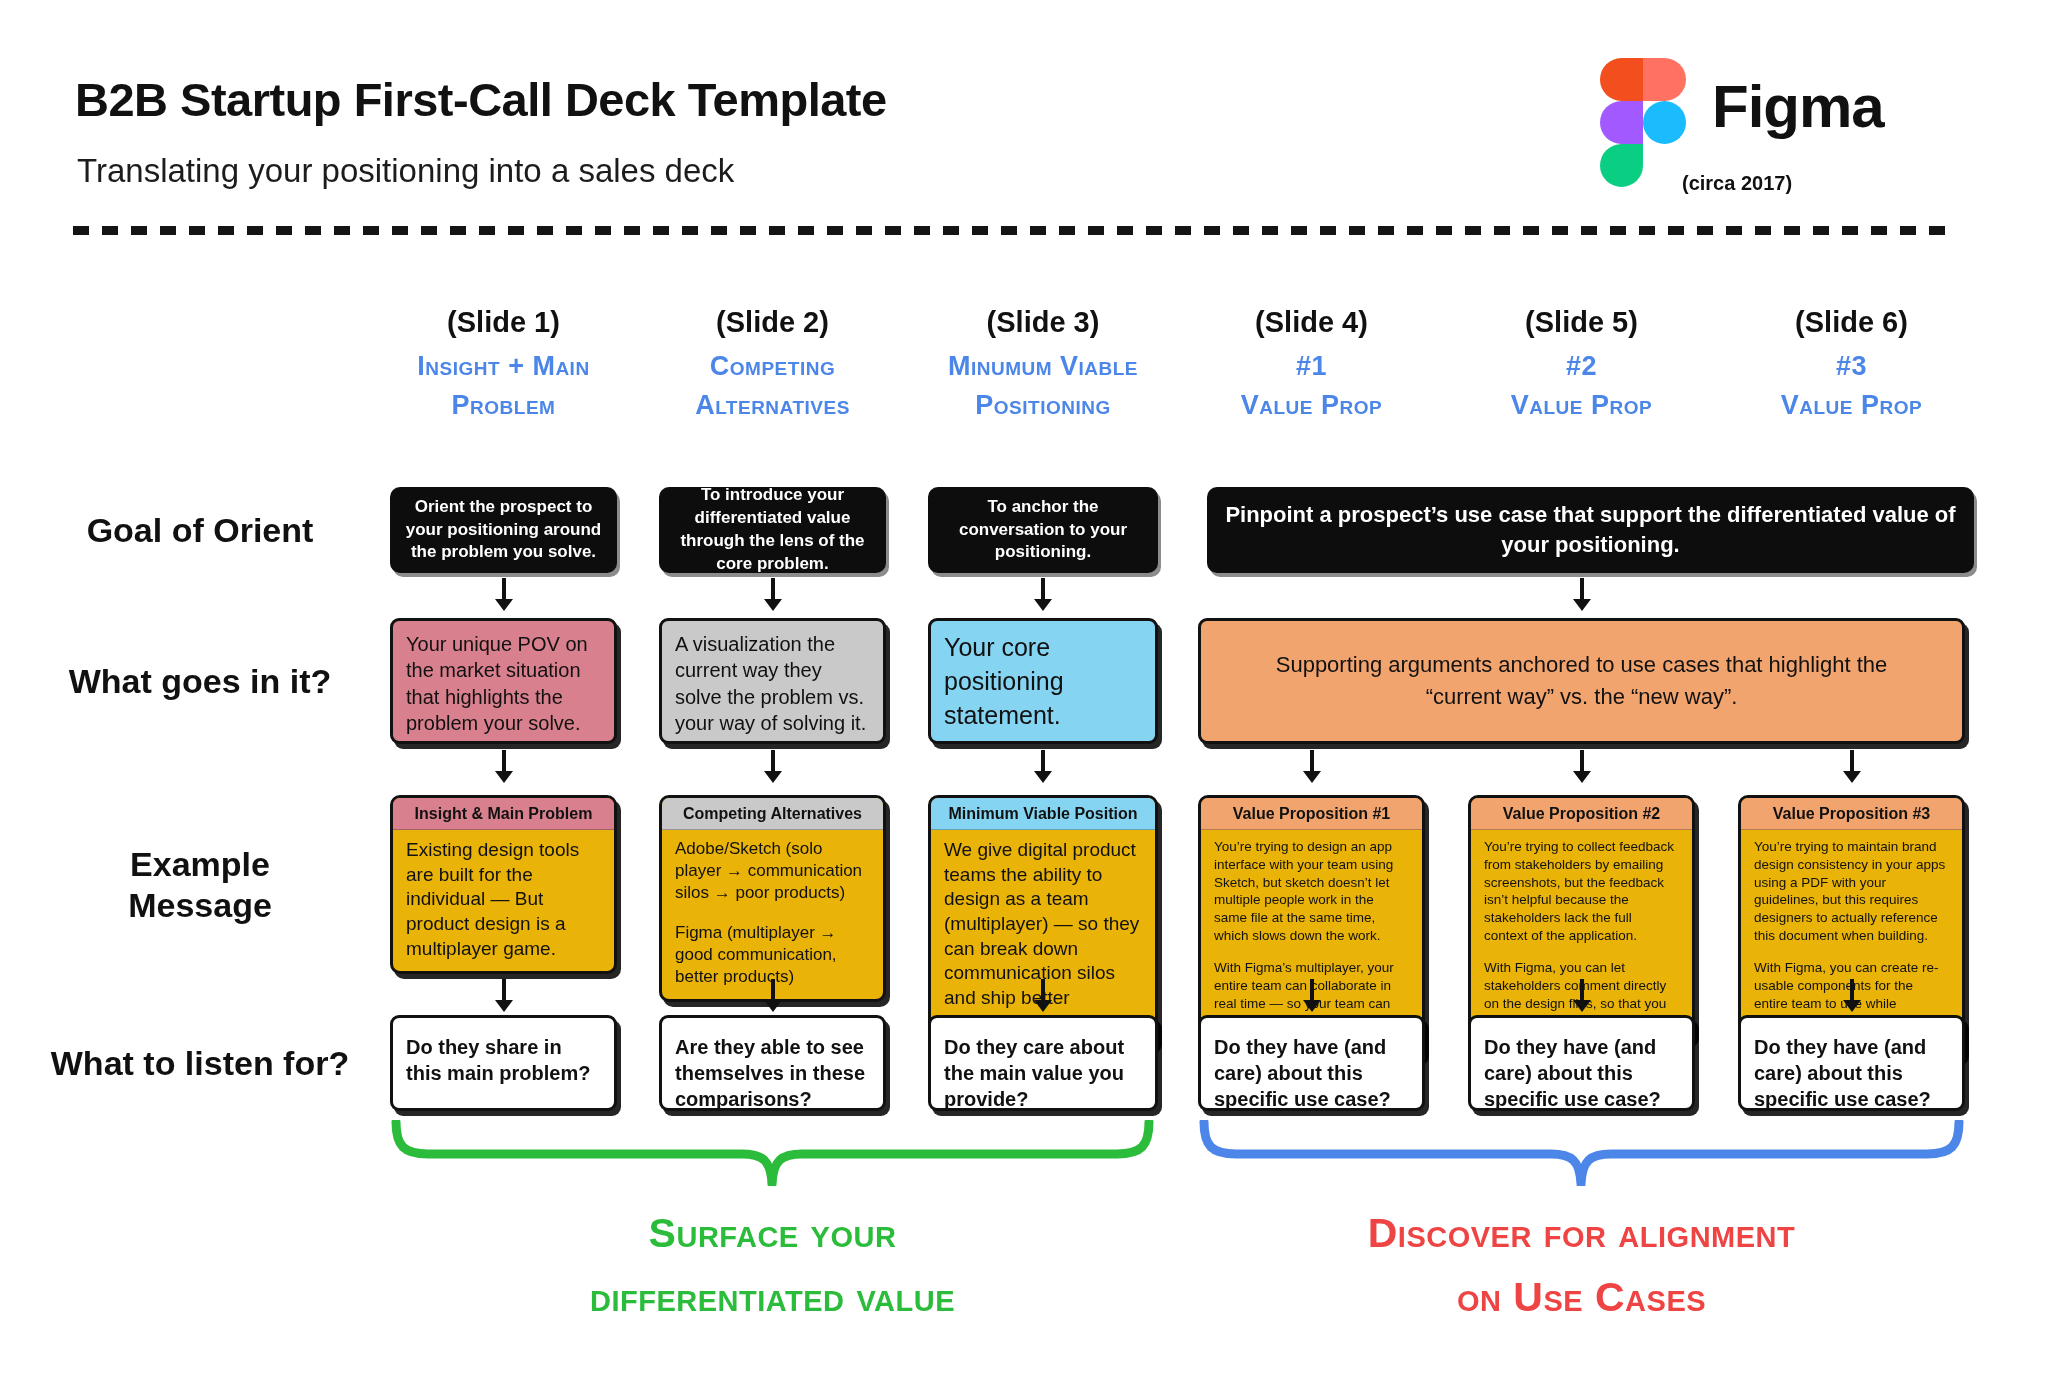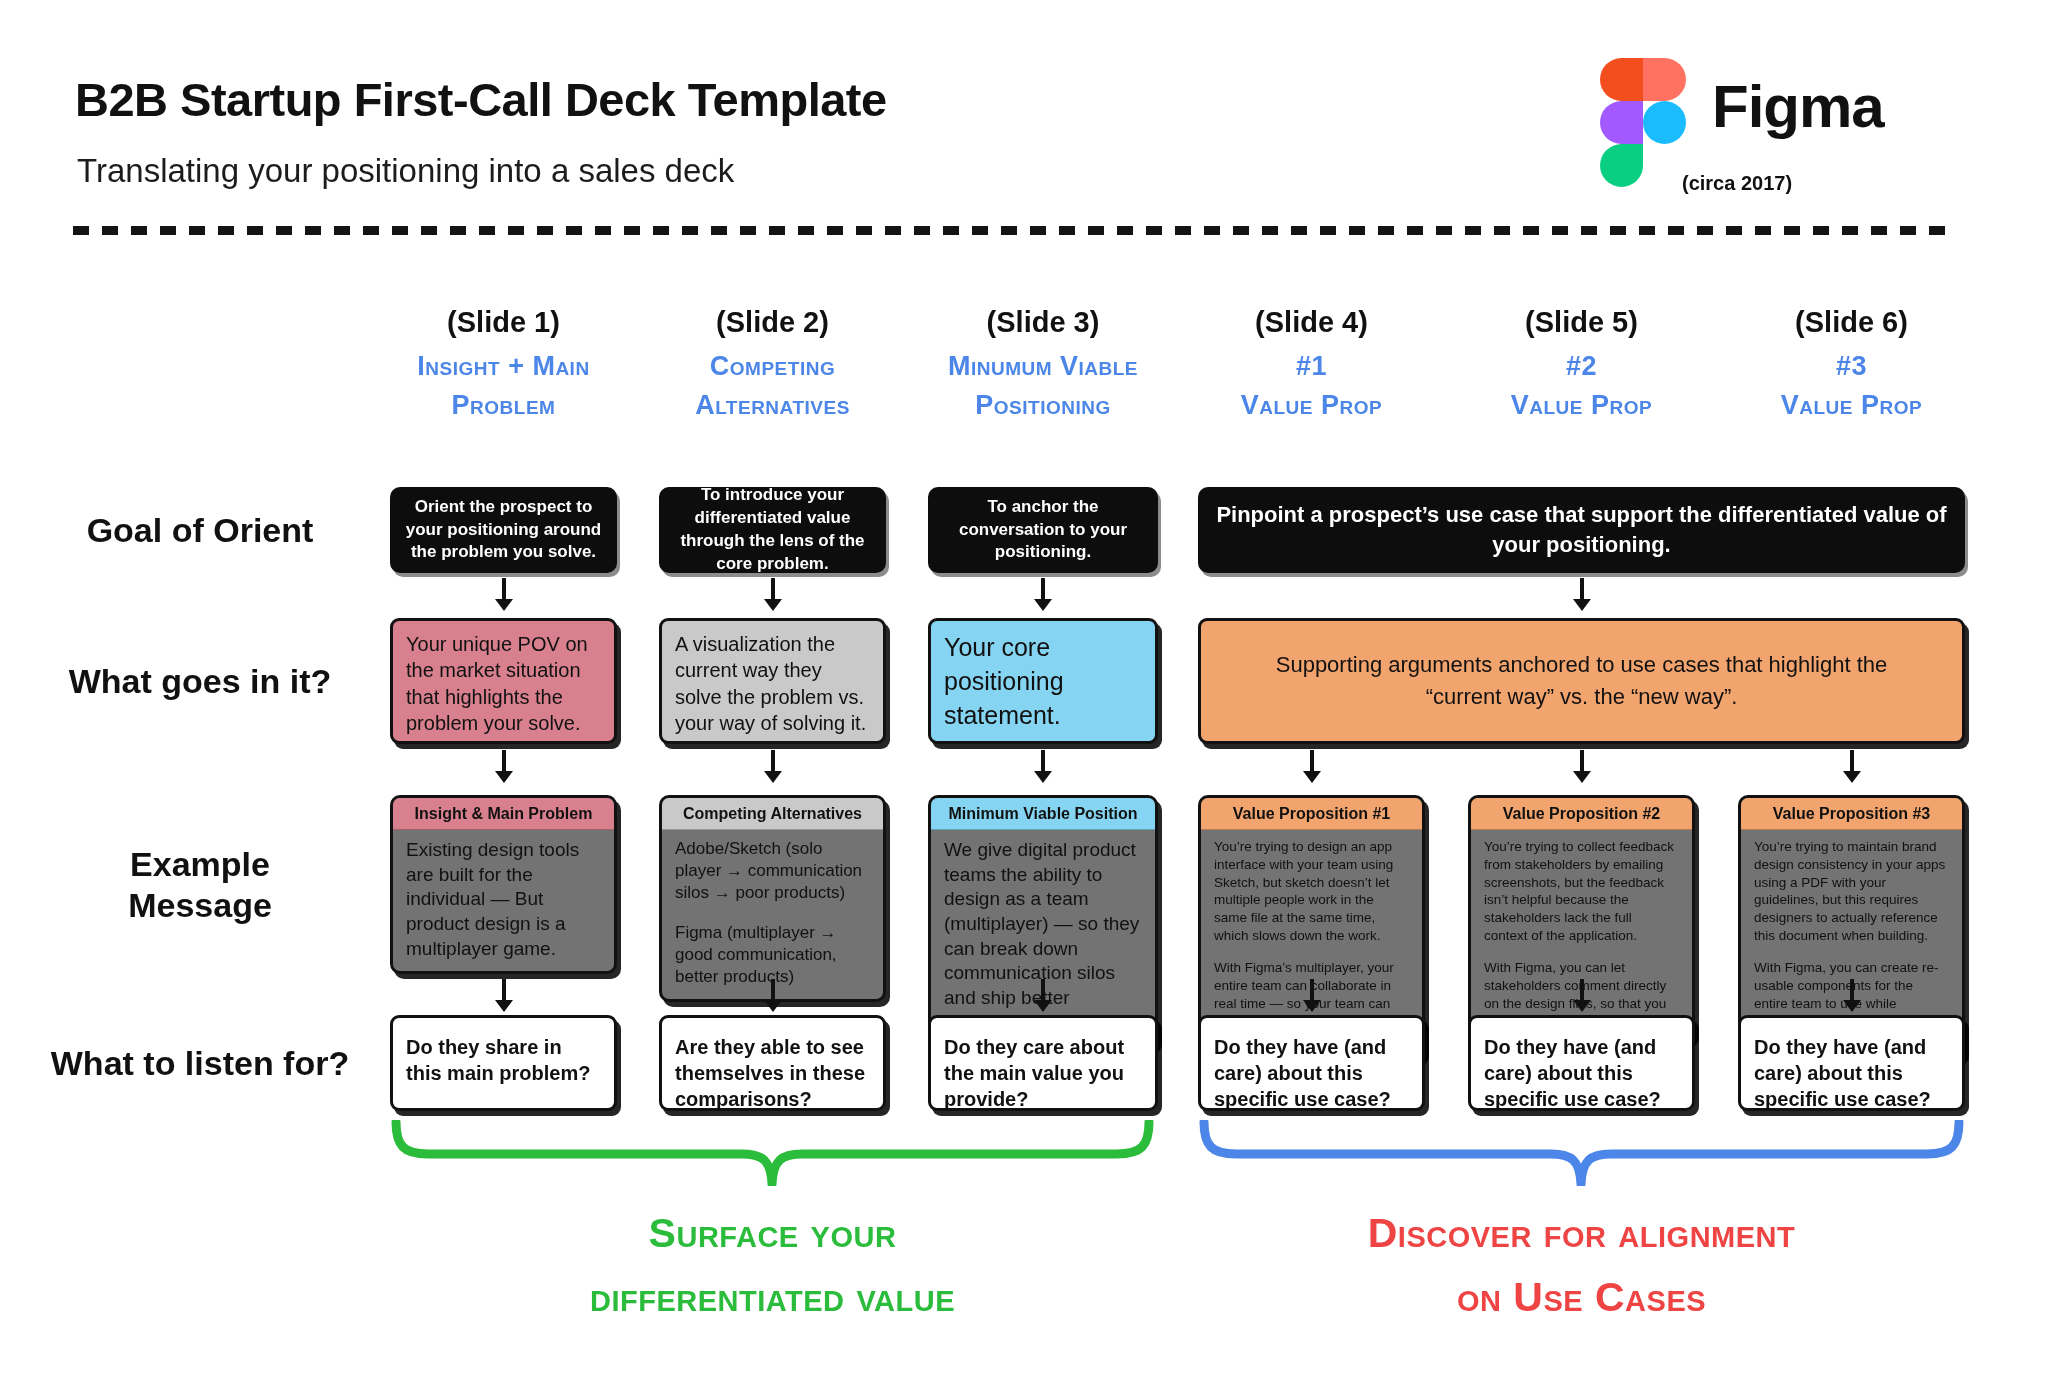--- a/index.html
+++ b/index.html
@@ -37,33 +37,33 @@
   .row-label{left:25px;width:350px;display:flex;align-items:center;justify-content:center;
              text-align:center;font-size:34px;font-weight:700;line-height:1.2;}
   .lab-goal{top:487px;height:86px;} .lab-what{top:618px;height:126px;}
   .lab-example{top:795px;height:180px;} .lab-listen{top:1015px;height:96px;}
 
   
   .goal-box{top:487px;height:86px;background:#0d0d0d;color:#fff;border-radius:10px;
             display:flex;align-items:center;justify-content:center;text-align:center;
             font-size:17px;font-weight:700;line-height:1.35;padding:0 14px;box-sizing:border-box;
             box-shadow:3px 4px 0 rgba(0,0,0,0.45);}
-  .goal-wide{font-size:22px;}
+  .goal-wide{font-size:22px;margin-left:9px;}
 
   
   .what-box{top:618px;height:126px;border:3px solid #111;border-radius:9px;box-sizing:border-box;
             padding:10px 13px;font-size:20px;line-height:1.32;box-shadow:4px 5px 0 rgba(0,0,0,0.85);}
   .bg-pink{background:#D9808F;} .bg-gray{background:#C9C9C9;}
   .bg-blue{background:#85D4F2;} .bg-orange{background:#F2A46E;}
   .what-blue{font-size:25px;line-height:1.35;}
   .what-wide{display:flex;align-items:center;justify-content:center;text-align:center;
              font-size:22px;line-height:1.45;padding:0 60px;}
 
   
-  .ex-box{top:795px;min-height:178px;background:#737373;border:3px solid #111;border-radius:10px;
+  .ex-box{top:795px;min-height:178px;background:#eab308;border:3px solid #111;border-radius:10px;
           box-sizing:border-box;overflow:hidden;box-shadow:4px 5px 0 rgba(0,0,0,0.85);}
   .ex-hdr{height:31px;display:flex;align-items:center;justify-content:center;
           font-size:16px;font-weight:700;border-bottom:1px solid rgba(0,0,0,0.25);}
   .ex-body{padding:8px 13px 10px 13px;}
   .ex-body p{margin:0 0 0 0;font-size:19px;line-height:1.3;}
   .ex-body p + p{margin-top:18px;}
   .ex-body-sm p{font-size:13.5px;line-height:1.32;}
   .ex-body-sm p + p{margin-top:14px;}
 
   

